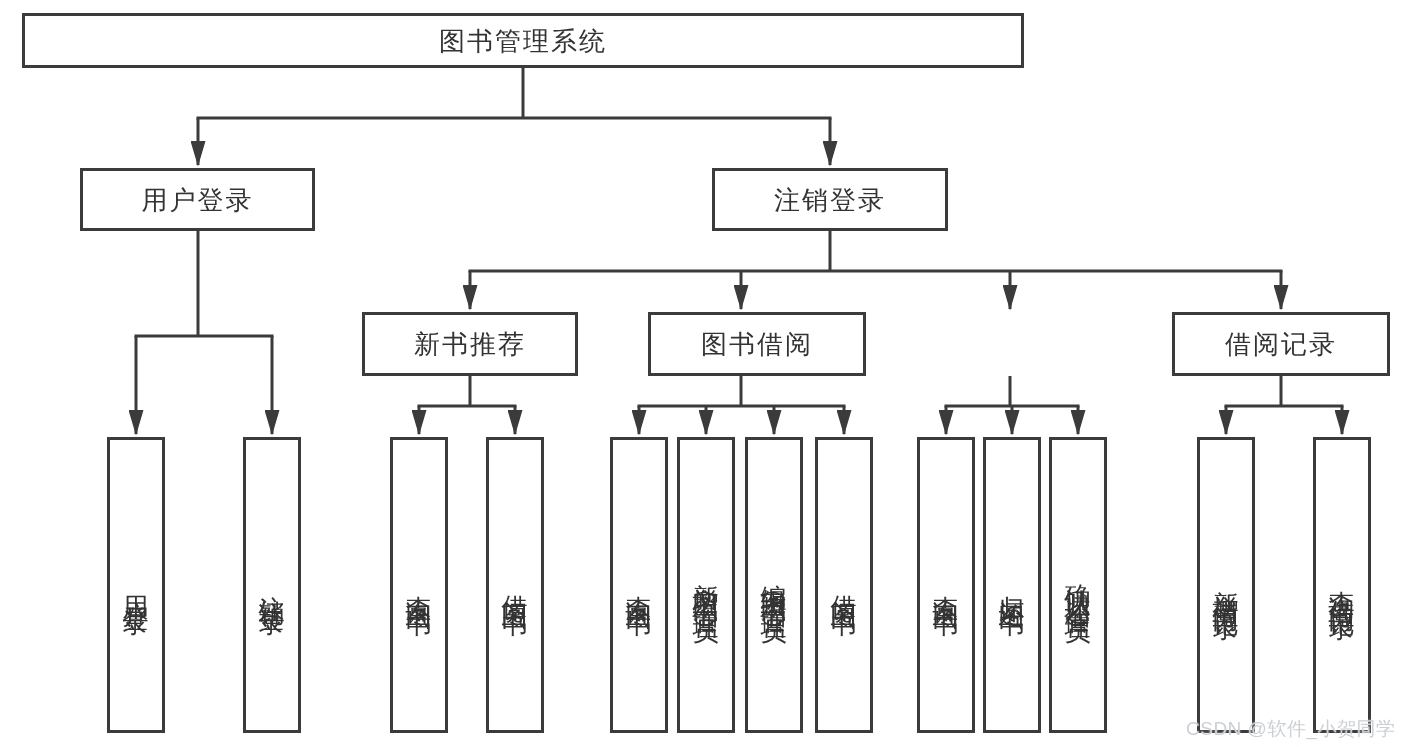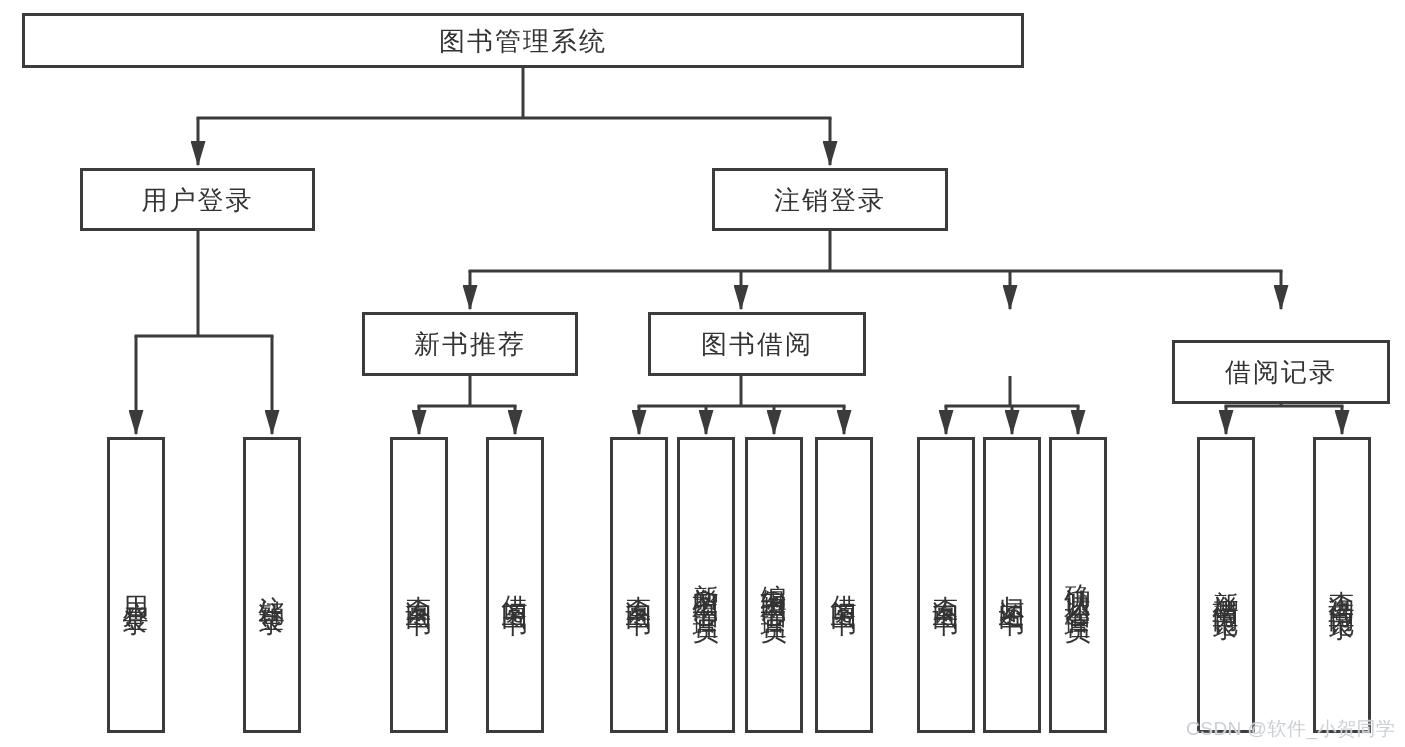--- a/index.html
+++ b/index.html
@@ -80,21 +80,21 @@
     </g>
   </svg>
 
   <div class="node" style="left:22px;top:13px;width:1002px;height:55px;">图书管理系统</div>
 
   <div class="node" style="left:80px;top:168px;width:235px;height:63px;">用户登录</div>
   <div class="node" style="left:712px;top:168px;width:236px;height:63px;">注销登录</div>
 
   <div class="node" style="left:362px;top:312px;width:216px;height:64px;">新书推荐</div>
   <div class="node" style="left:632px;top:312px;width:218px;height:64px;margin-left:16px;">图书借阅</div>
-  <div class="node" style="left:1172px;top:312px;width:218px;height:64px;margin-top:28px;">借阅记录</div>
+  <div class="node" style="left:1172px;top:312px;width:218px;height:64px;">借阅记录</div>
 
   <div class="node v-node" style="left:107px;">用户登录</div>
   <div class="node v-node" style="left:243px;">注销登录</div>
 
   <div class="node v-node" style="left:390px;">查询图书</div>
   <div class="node v-node" style="left:486px;">借阅图书</div>
 
   <div class="node v-node" style="left:610px;">查询图书</div>
   <div class="node v-node" style="left:677px;">新增图书（管理员）</div>
   <div class="node v-node" style="left:745px;">编辑图书（管理员）</div>

